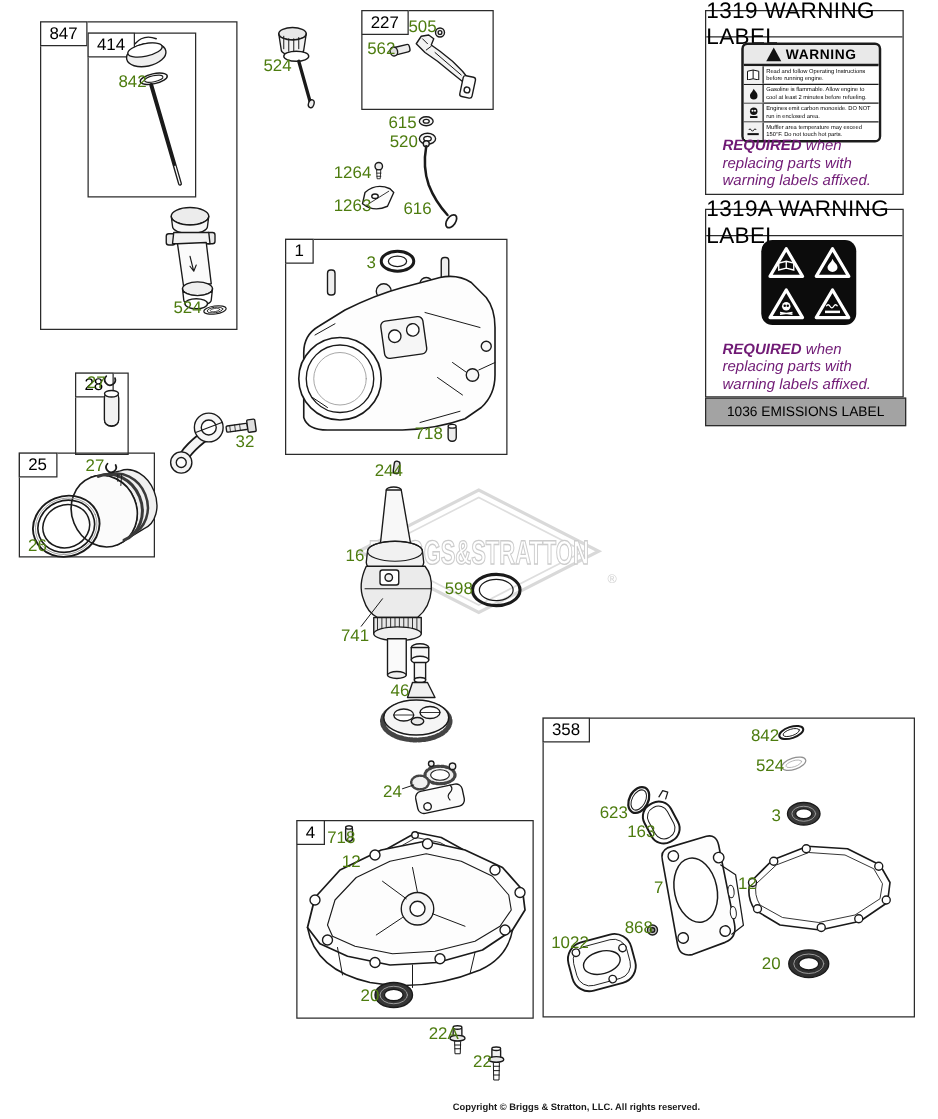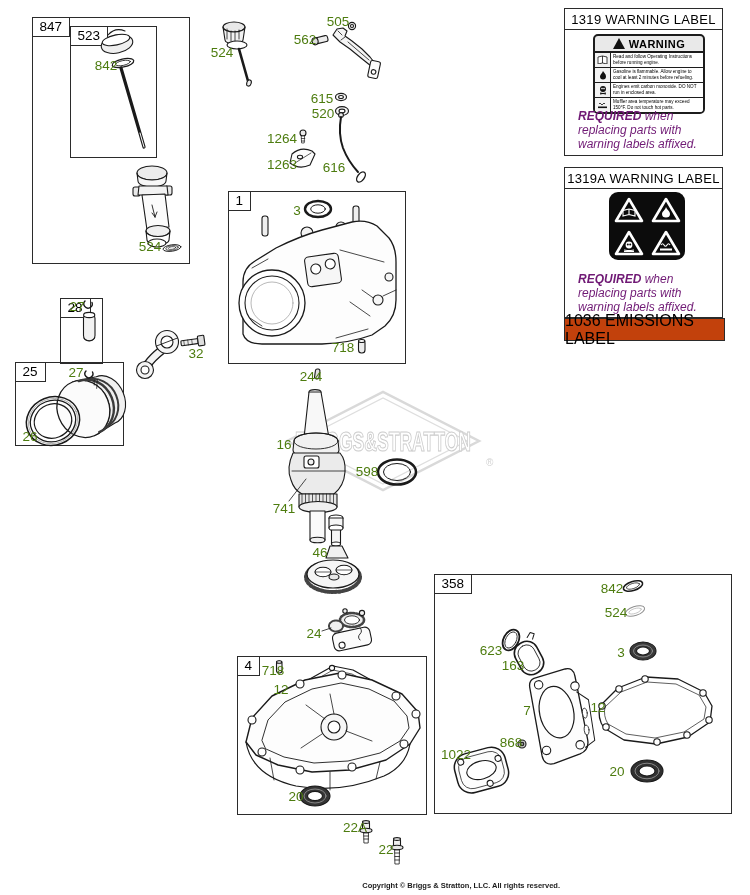--- a/index.html
+++ b/index.html
@@ -7,59 +7,62 @@
           font-family:"Liberation Sans",sans-serif;overflow:hidden;color:#000}
   #wm{position:absolute;left:0;top:0;z-index:0}
   #art{position:absolute;left:0;top:0;z-index:2;pointer-events:none}
   .gbox{position:absolute;border:1.5px solid #2b2b2b;z-index:1;background:transparent}
   .gtab{position:absolute;top:-1.5px;left:-1.5px;border:1.5px solid #2b2b2b;background:#fff;
         padding:1px 7px 2px 7px;font-size:13.5px;line-height:15px;color:#000;z-index:3}
   .callout{position:absolute;transform:translate(-50%,-50%);font-size:13.5px;color:#4d7c0f;
            z-index:4;white-space:nowrap}
   .wbox{position:absolute;border:1.5px solid #2b2b2b;background:#fff;z-index:3}
   .wtitle{height:20px;border-bottom:1.5px solid #2b2b2b;display:flex;align-items:center;
-          justify-content:center;font-size:13px;letter-spacing:.3px}
+          justify-content:center;font-size:18px;letter-spacing:.3px}
   .req{position:absolute;left:13px;right:6px;font-size:12px;font-style:italic;
        line-height:1.18;color:#701a75}
   .req b{font-weight:bold}
   .wlab{position:absolute;left:28px;top:25px;width:108px;border:2px solid #1c1c1c;
         border-radius:5px;background:#e9e9e9;overflow:hidden}
   .wlab-h{display:flex;align-items:center;justify-content:center;gap:4px;height:15px;
           border-bottom:1.5px solid #1c1c1c;font-weight:bold;font-size:11px;letter-spacing:.5px}
   .tri{width:0;height:0;border-left:6px solid transparent;border-right:6px solid transparent;
        border-bottom:11px solid #111}
   .wrow{display:flex;border-top:1px solid #1c1c1c;background:#fff;min-height:12px}
   .wicon{width:15px;border-right:1px solid #1c1c1c;display:flex;align-items:center;
          justify-content:center;background:#f2f2f2;flex:0 0 15px}
   .wtxt{flex:1;font-size:4.6px;line-height:1.3;padding:1px 2px;color:#000}
   .bpanel{position:absolute;left:44px;top:24px;width:74px;height:66px;background:#0c0c0c;
           border-radius:9px;display:grid;grid-template-columns:1fr 1fr;place-items:center;
           padding:1px}
-  .ebox{position:absolute;border:1.5px solid #2b2b2b;background:#c2410c;z-index:3;
-        display:flex;align-items:center;justify-content:center;font-size:16px}
+  .ebox{position:absolute;border:1.5px solid #2b2b2b;background:#a3a3a3;z-index:3;
+        display:flex;align-items:center;justify-content:center;font-size:11px}
   .copyright{position:absolute;left:200px;top:881px;width:360px;text-align:right;
              font-size:7.5px;font-weight:bold;color:#1a1a1a;z-index:4}
 </style>
 </head>
 <body>
 
 <div class="canvas">
 
   <svg id="wm" width="750" height="895">
     <polygon points="287,441 383,392 479,441 383,490" fill="none" stroke="#d9d9d9" stroke-width="2.5"></polygon>
     <polygon points="299,441 383,398 467,441 383,484" fill="none" stroke="#dedede" stroke-width="1.3"></polygon>
     <text x="383" y="451" text-anchor="middle" font-size="27" font-weight="bold" textLength="176" lengthAdjust="spacingAndGlyphs" fill="#ffffff" stroke="#cccccc" stroke-width="1.1">BRIGGS&amp;STRATTON</text>
     <text x="486" y="466" font-size="10" fill="#d2d2d2">®</text>
   </svg>
 
   <div class="gbox" style="left:32px;top:17px;width:156px;height:245px">
     <div class="gtab">847</div>
   </div>
   <div class="gbox" style="left:70px;top:26px;width:85px;height:130px">
-    <div class="gtab">523</div>
+    <div class="gtab">414</div>
+  </div>
+  <div class="gbox" style="left:289px;top:8px;width:104px;height:78px">
+    <div class="gtab">227</div>
   </div>
   <div class="gbox" style="left:60px;top:298px;width:41px;height:64px">
     <div class="gtab">28</div>
   </div>
   <div class="gbox" style="left:15px;top:362px;width:107px;height:82px">
     <div class="gtab">25</div>
   </div>
   <div class="gbox" style="left:228px;top:191px;width:176px;height:171px">
     <div class="gtab">1</div>
   </div>

